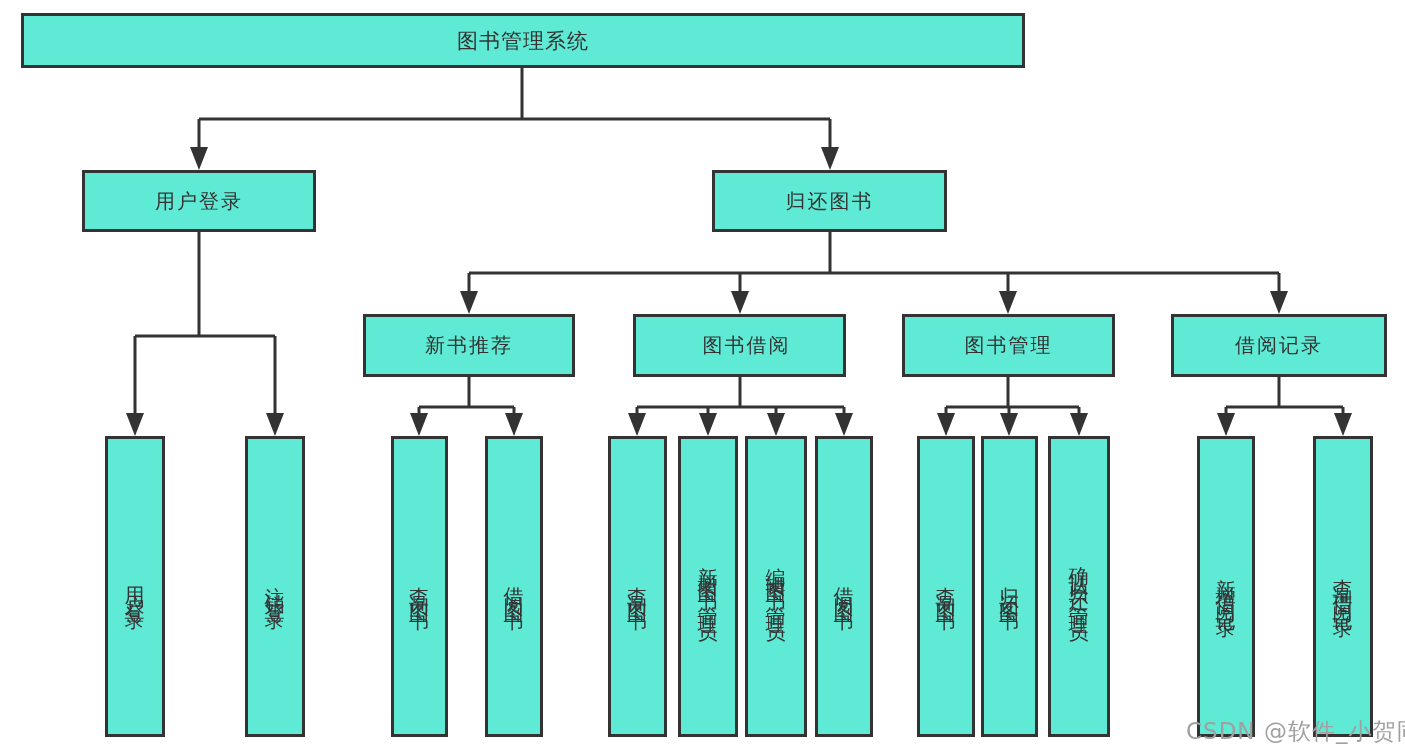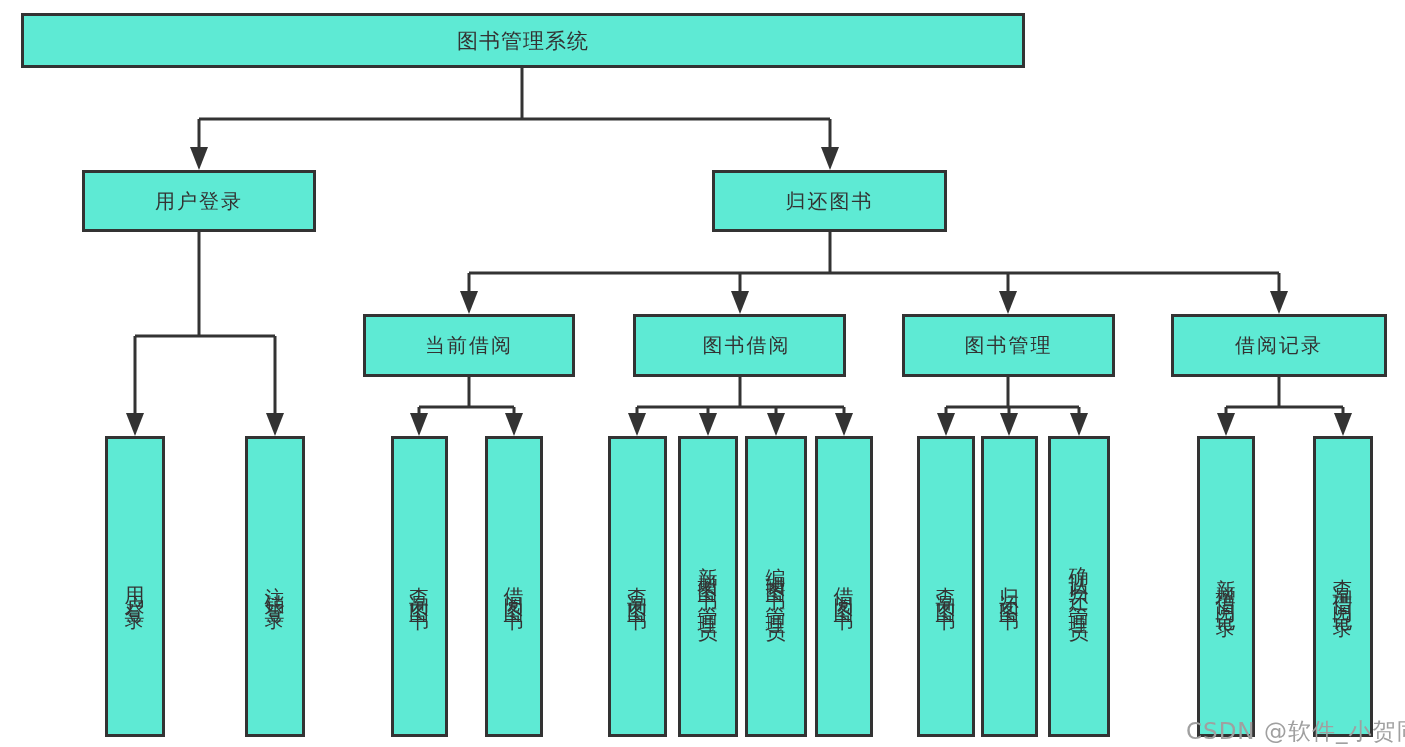--- a/index.html
+++ b/index.html
@@ -107,21 +107,21 @@
       <polygon points="1217,413 1235,413 1226,436"></polygon>
     <line x1="1343" y1="407" x2="1343" y2="414"></line>
       <polygon points="1334,413 1352,413 1343,436"></polygon>
   </svg>
 
   <div class="box hbox root" style="left:21px;top:13px;width:1004px;height:55px;">图书管理系统</div>
 
   <div class="box hbox" style="left:82px;top:170px;width:234px;height:62px;">用户登录</div>
   <div class="box hbox" style="left:712px;top:170px;width:235px;height:62px;">归还图书</div>
 
-  <div class="box hbox" style="left:363px;top:314px;width:212px;height:63px;">当前借阅</div>
+  <div class="box hbox" style="left:363px;top:314px;width:212px;height:63px;">新书推荐</div>
   <div class="box hbox" style="left:633px;top:314px;width:213px;height:63px;padding-left:14px;">图书借阅</div>
   <div class="box hbox" style="left:902px;top:314px;width:213px;height:63px;">图书管理</div>
   <div class="box hbox" style="left:1171px;top:314px;width:216px;height:63px;">借阅记录</div>
 
   <div class="box vbox" style="left:105px;width:60px;">用户登录</div>
   <div class="box vbox" style="left:245px;width:60px;">注销登录</div>
 
   <div class="box vbox" style="left:391px;width:57px;">查询图书</div>
   <div class="box vbox" style="left:485px;width:58px;">借阅图书</div>
 

